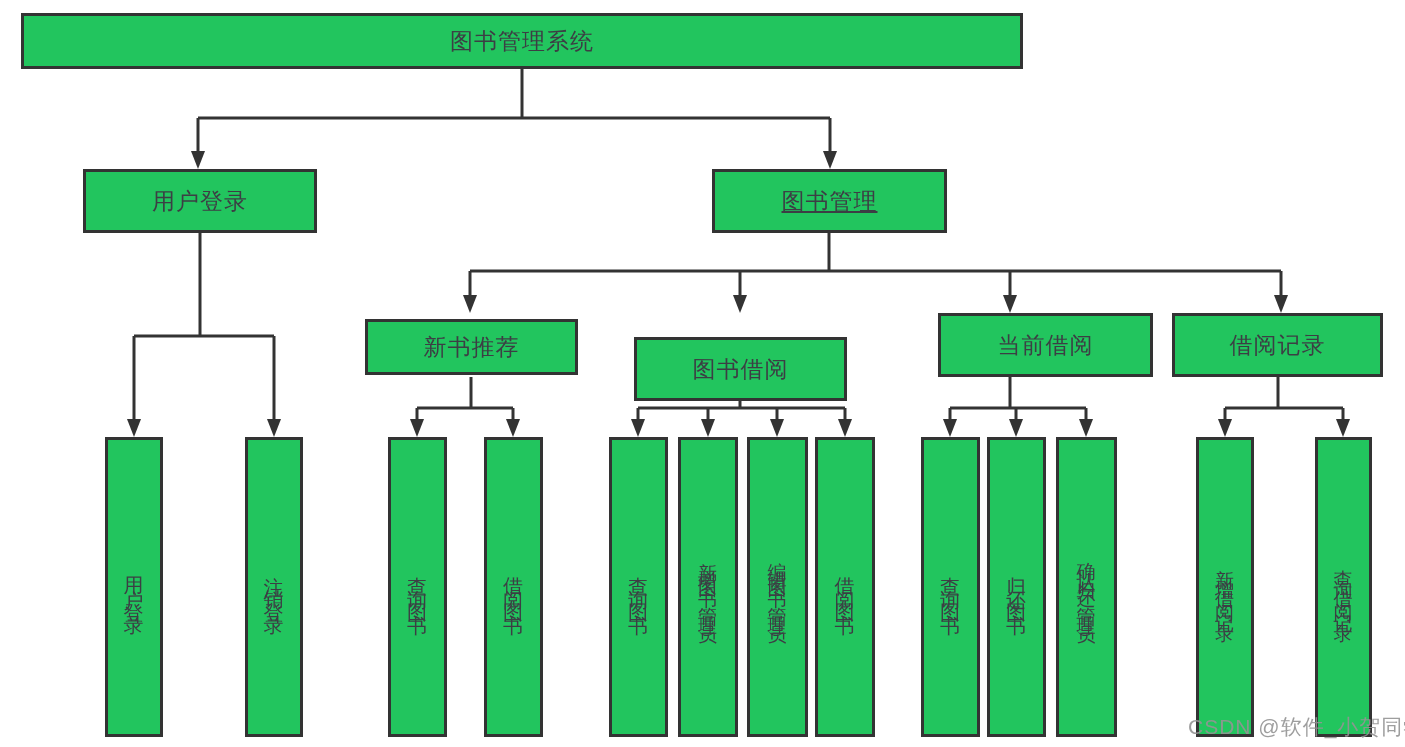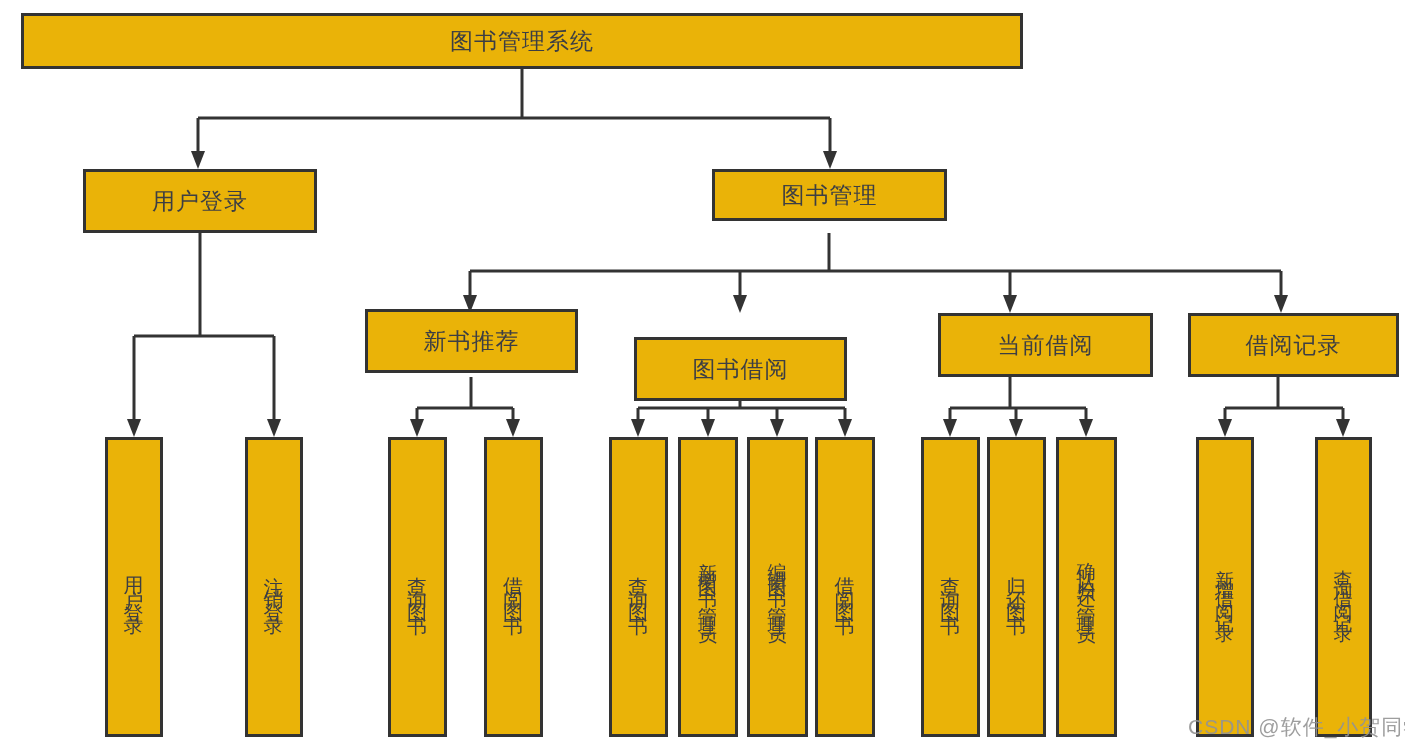--- a/index.html
+++ b/index.html
@@ -21,21 +21,21 @@
 
   .connectors {
     position: absolute;
     left: 0; top: 0;
     width: 1405px; height: 747px;
     z-index: 1;
   }
 
   .node {
     position: absolute;
-    background: #eab308;
+    background: #22c55e;
     border: 3px solid var(--line);
     display: flex;
     align-items: center;
     justify-content: center;
     color: var(--text);
     z-index: 2;
     text-align: right;
   }
   .node .lbl {
     font-size: 23px;
@@ -134,34 +134,34 @@
     </g>
   </svg>
 
   <div class="node" style="left:21px; top:13px; width:1002px; height:56px;">
     <span class="lbl">图书管理系统</span>
   </div>
 
   <div class="node" style="left:83px; top:169px; width:234px; height:64px;">
     <span class="lbl">用户登录</span>
   </div>
-  <div class="node" style="left:712px; top:169px; width:235px; height:52px;">
+  <div class="node" style="left:712px; top:169px; width:235px; height:64px;text-decoration:underline;">
     <span class="lbl">图书管理</span>
   </div>
 
-  <div class="node" style="left:365px; top:309px; width:213px; height:64px;">
+  <div class="node" style="left:365px; top:319px; width:213px; height:56px;">
     <span class="lbl">新书推荐</span>
   </div>
   <div class="node" style="left:634px; top:313px; width:213px; height:64px;margin-top:24px;">
     <span class="lbl">图书借阅</span>
   </div>
   <div class="node" style="left:902px; top:313px; width:215px; height:64px;margin-left:36px;">
     <span class="lbl">当前借阅</span>
   </div>
-  <div class="node" style="left:1172px; top:313px; width:211px; height:64px;margin-left:16px;">
+  <div class="node" style="left:1172px; top:313px; width:211px; height:64px;">
     <span class="lbl">借阅记录</span>
   </div>
 
   <div class="node leaf" style="left:105px; top:437px; width:58px; height:300px;">
     <span class="lbl">用户登录</span>
   </div>
   <div class="node leaf" style="left:245px; top:437px; width:58px; height:300px;">
     <span class="lbl">注销登录</span>
   </div>
 

